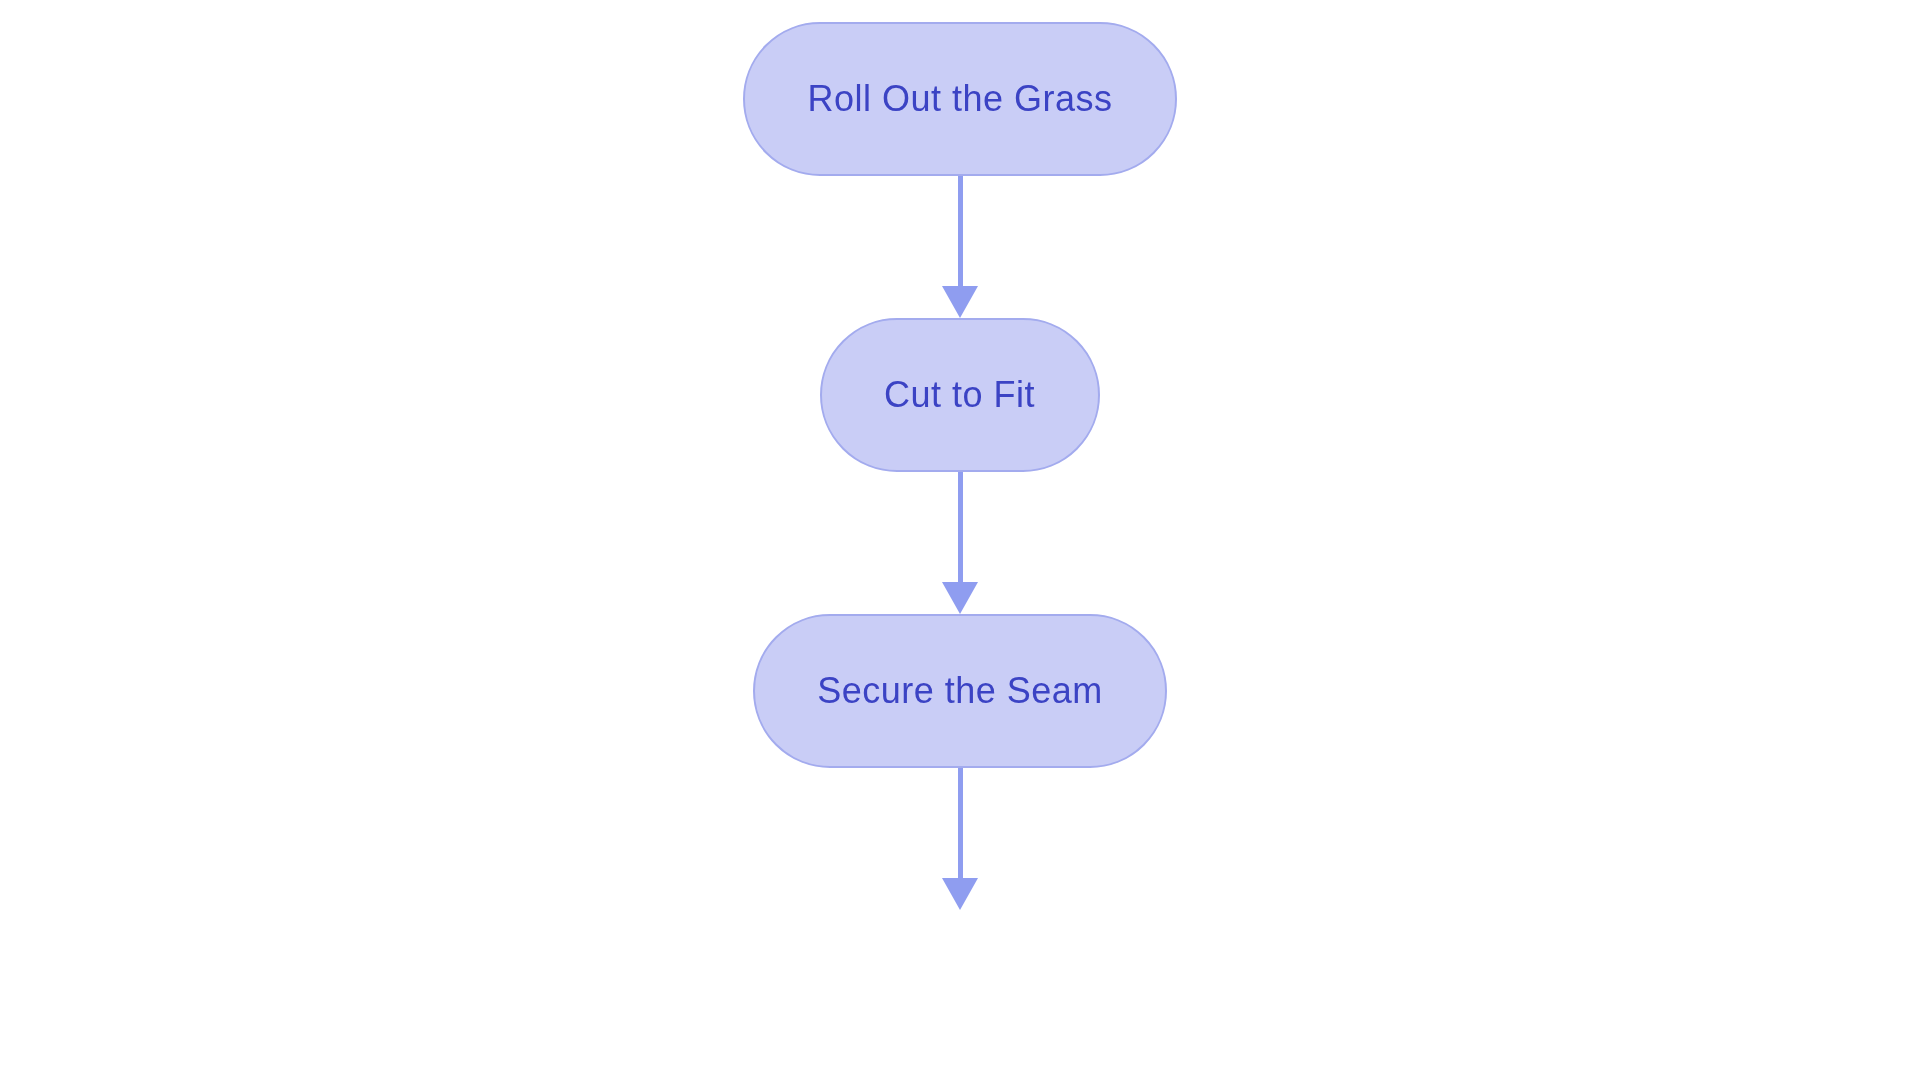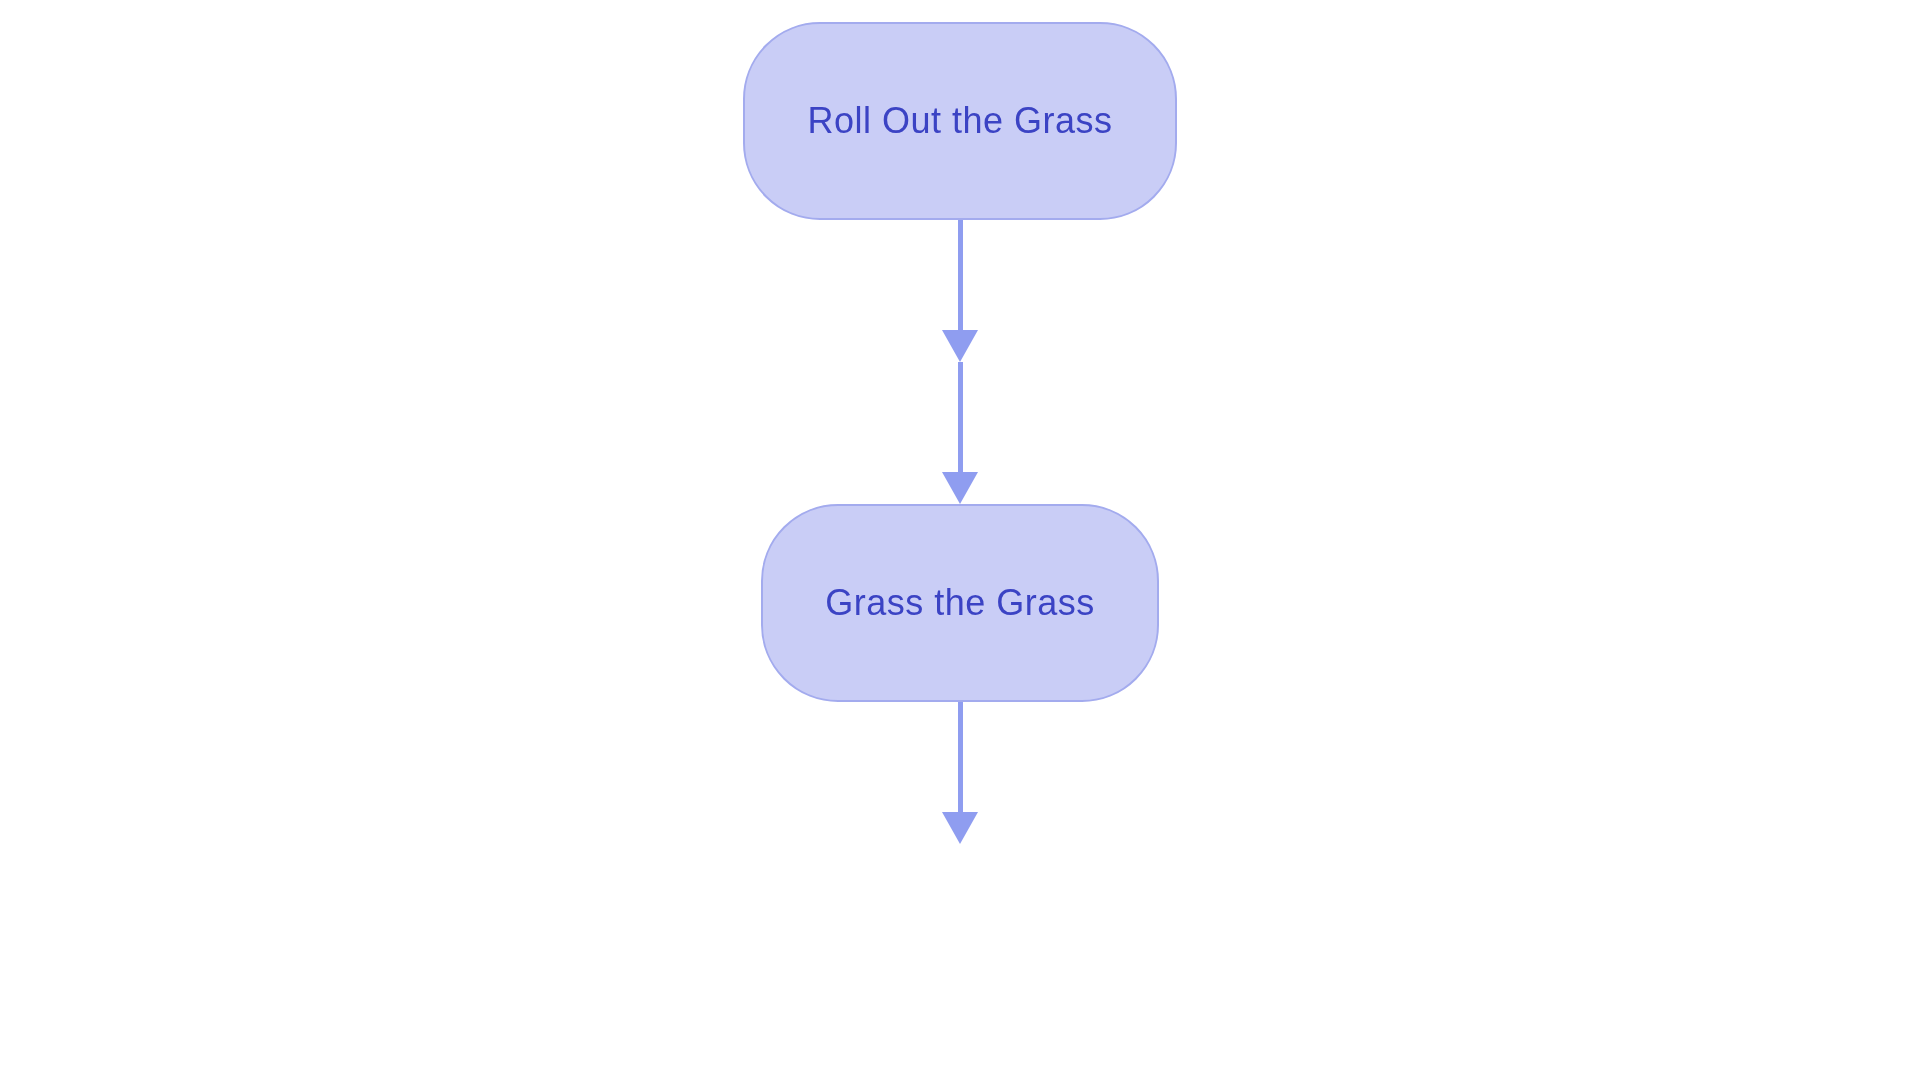--- a/index.html
+++ b/index.html
@@ -19,21 +19,21 @@
     width: 1920px;
     height: 1083px;
     background: var(--background);
     display: flex;
     flex-direction: column;
     align-items: center;
     padding-top: 22px;
     overflow: hidden;
   }
   .node {
-    height: 198px;
+    height: 154px;
     min-width: 280px;
     padding: 0 62px;
     border-radius: 77px;
     background: var(--node-fill);
     border: 2px solid var(--node-border);
     display: inline-flex;
     align-items: center;
     flex: 0 0 auto;
   }
   .node-label {
@@ -72,28 +72,31 @@
 
   <div class="node">
     <span class="node-label">Roll Out the Grass</span>
   </div>
 
   <div class="arrow">
     <div class="arrow-line"></div>
     <div class="arrow-head"></div>
   </div>
 
+  <div class="node">
+    <span class="node-label">Cut to Fit</span>
+  </div>
 
   <div class="arrow">
     <div class="arrow-line"></div>
     <div class="arrow-head"></div>
   </div>
 
   <div class="node">
-    <span class="node-label">Grass the Grass</span>
+    <span class="node-label">Secure the Seam</span>
   </div>
 
   <div class="arrow">
     <div class="arrow-line"></div>
     <div class="arrow-head"></div>
   </div>
 
 
 </div>
 

